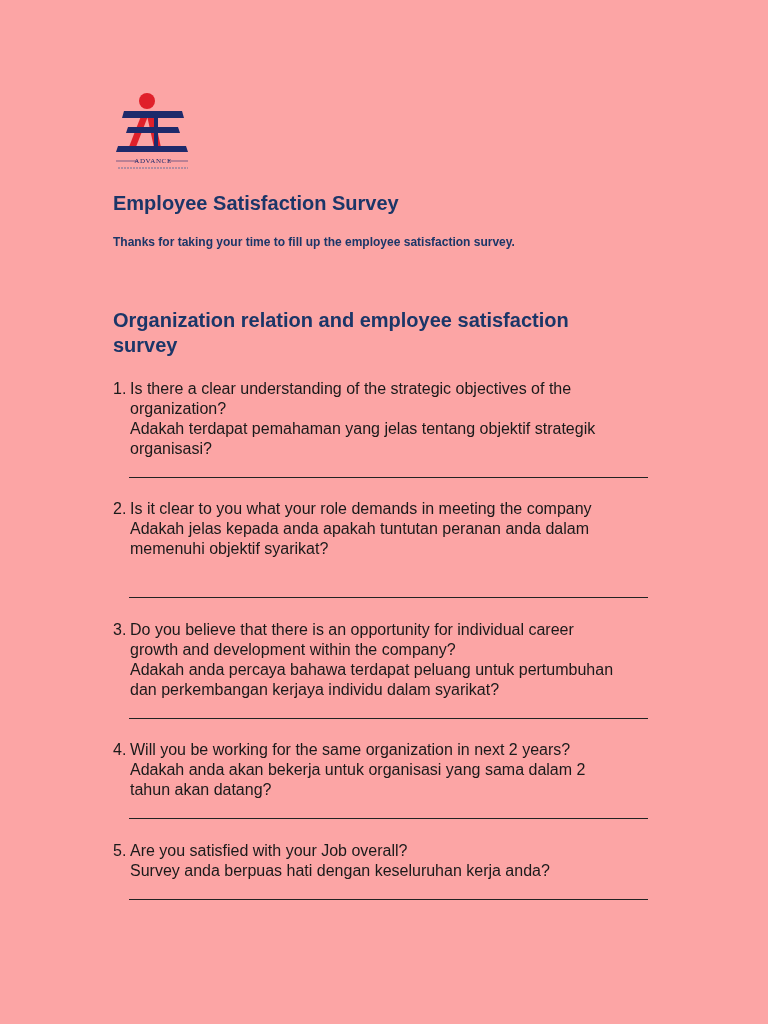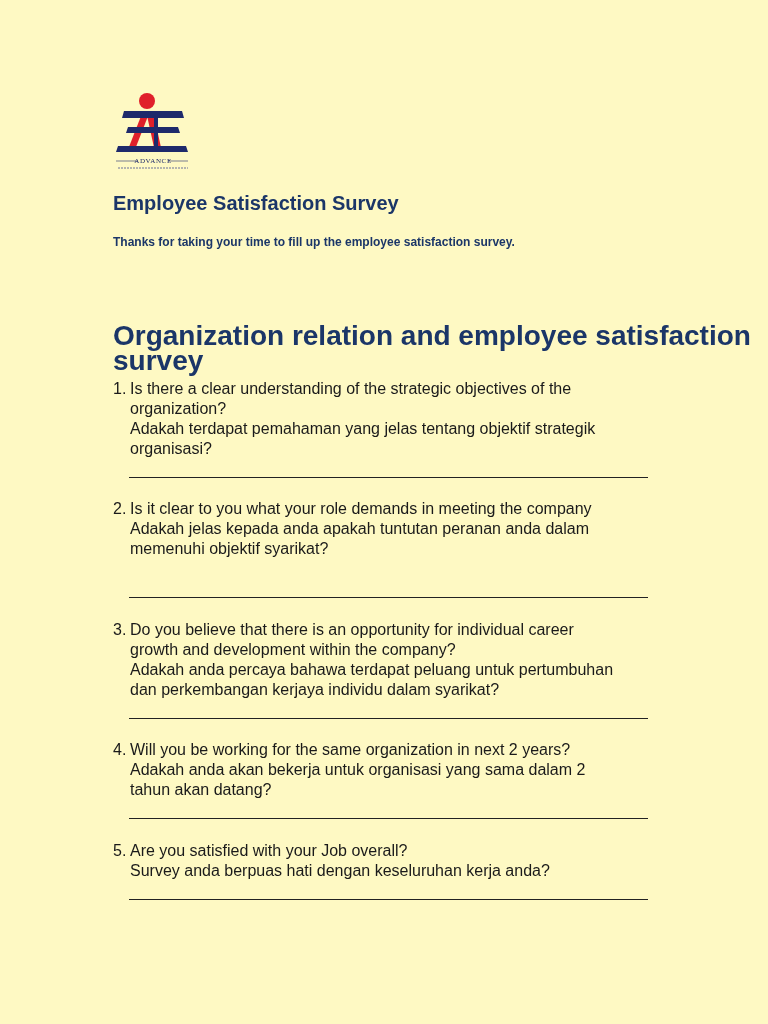--- a/index.html
+++ b/index.html
@@ -12,21 +12,21 @@
       height: 1024px;
       position: relative;
       overflow: hidden;
       font-family: "Liberation Sans", sans-serif;
       color: #1a1a1a;
     }
     .page {
       position: absolute;
       left: 0; top: 0;
       width: 768px; height: 1024px;
-      background: #fef9c3;
+      background: #fca5a5;
     }
     .logo {
       position: absolute;
       left: 112px;
       top: 90px;
       width: 80px;
       height: 84px;
     }
     .logo svg { display: block; }
     .title {
@@ -47,24 +47,24 @@
       margin: 0;
       font-size: 12px;
       font-weight: bold;
       color: #1b3668;
       line-height: 18px;
       white-space: nowrap;
     }
     .section-title {
       position: absolute;
       left: 113px;
-      top: 323px;
+      top: 308px;
       width: 520px;
       margin: 0;
-      font-size: 28px;
+      font-size: 20px;
       font-weight: bold;
       color: #1b3668;
       line-height: 25px;
     }
     .question {
       position: absolute;
       left: 113px;
       width: 540px;
       font-size: 16px;
       line-height: 20px;

